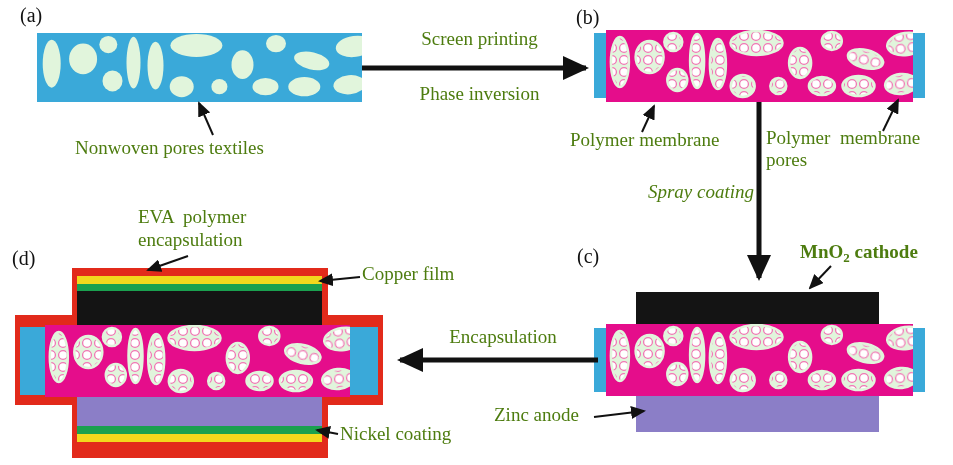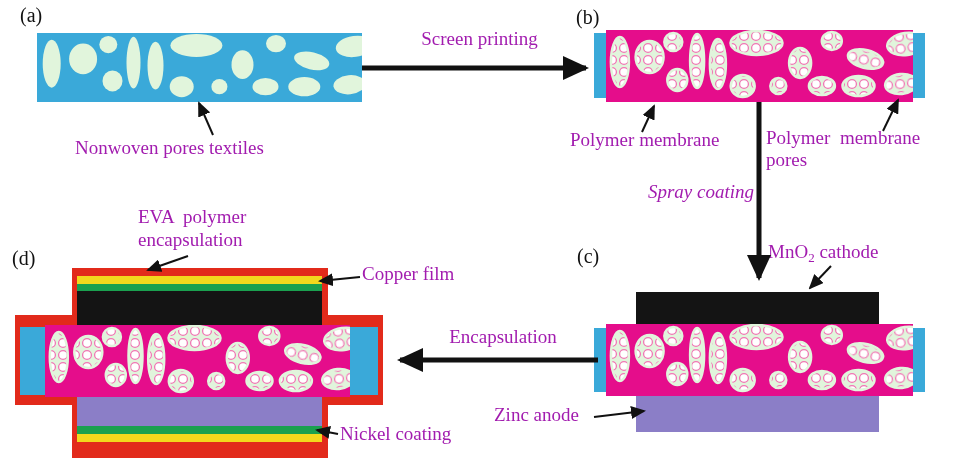--- a/index.html
+++ b/index.html
@@ -1,20 +1,20 @@
 <!DOCTYPE html>
 <html style="--cyan: #3aa9d9; --pale_green: #e1f5dc; --magenta: #e50d8b; --pore_ring: #f176b4; --red: #e22a1b; --purple: #8b7ec7; --yellow: #f2d81d; --green: #1aa04f; --layer_black: #141414; --arrow: #111111;"><head>
 <meta charset="utf-8">
 <style>
   html,body{margin:0;padding:0;background:#fff;}
   #stage{
     position:relative;width:953px;height:465px;background:#ffffff;
     font-family:"Liberation Serif","DejaVu Serif",serif;color:#111;overflow:hidden;
   }
-  .lbl{position:absolute;font-size:19px;line-height:22px;white-space:pre-wrap;color:#a21caf;}
+  .lbl{position:absolute;font-size:19px;line-height:22px;white-space:pre-wrap;color:#4d7c0f;}
   .panel-letter{position:absolute;font-size:20px;color:#111;}
   .layer{position:absolute;}
   .cyan-tab{background:var(--cyan);}
   .red{background:var(--red);}
   .yellow{background:var(--yellow);}
   .green{background:var(--green);}
   .black-layer{background:var(--layer_black);}
   .purple{background:var(--purple);}
   .cyanband{background:var(--cyan);}
   svg.fabric{position:absolute;display:block;}
@@ -42,20 +42,21 @@
       <ellipse cx="239.0" cy="11" rx="10" ry="9" fill="#e1f5dc"></ellipse>
       <ellipse cx="228.5" cy="56" rx="13" ry="9" fill="#e1f5dc"></ellipse>
       <ellipse cx="274.7" cy="29" rx="18" ry="9" fill="#e1f5dc" transform="rotate(14 274.7 29)"></ellipse>
       <ellipse cx="267.3" cy="56" rx="16" ry="10" fill="#e1f5dc"></ellipse>
       <ellipse cx="317.7" cy="14" rx="19" ry="11" fill="#e1f5dc" transform="rotate(-8 317.7 14)"></ellipse>
       <ellipse cx="312.4" cy="54" rx="16" ry="10" fill="#e1f5dc" transform="rotate(-6 312.4 54)"></ellipse>
     </svg>
   <div class="lbl" style="left:75px;top:137px;">Nonwoven pores textiles</div>
 
   <div class="lbl" style="left:372px;top:28px;width:215px;text-align:center;">Screen printing</div>
+  <div class="lbl" style="left:372px;top:83px;width:215px;text-align:center;">Phase inversion</div>
 
   <div class="panel-letter" style="left:576px;top:6px;">(b)</div>
   <div class="layer cyan-tab" style="left:594px;top:33px;width:16px;height:65px;"></div>
   <div class="layer cyan-tab" style="left:909px;top:33px;width:16px;height:65px;"></div>
   <svg class="fabric" style="left:606px;top:30px;width:307px;height:72px;" preserveAspectRatio="none" viewBox="0 0 307 72">
       <defs>
         <pattern id="pore0" width="12" height="12" patternUnits="userSpaceOnUse">
           <rect width="12" height="12" fill="#e1f5dc"></rect>
           <circle cx="6" cy="6" r="4.4" fill="#ffffff" stroke="#f176b4" stroke-width="1.3"></circle>
         </pattern>
@@ -107,21 +108,21 @@
       <ellipse cx="172.3" cy="56" rx="8" ry="8" fill="url(#pore1)" stroke="#e1f5dc" stroke-width="2.5"></ellipse>
       <ellipse cx="194.1" cy="33" rx="11" ry="15" fill="url(#pore1)" stroke="#e1f5dc" stroke-width="2.5"></ellipse>
       <ellipse cx="225.8" cy="11" rx="10" ry="9" fill="url(#pore1)" stroke="#e1f5dc" stroke-width="2.5"></ellipse>
       <ellipse cx="215.9" cy="56" rx="13" ry="9" fill="url(#pore1)" stroke="#e1f5dc" stroke-width="2.5"></ellipse>
       <ellipse cx="259.5" cy="29" rx="18" ry="9" fill="url(#pore1)" stroke="#e1f5dc" stroke-width="2.5" transform="rotate(14 259.5 29)"></ellipse>
       <ellipse cx="252.5" cy="56" rx="16" ry="10" fill="url(#pore1)" stroke="#e1f5dc" stroke-width="2.5"></ellipse>
       <ellipse cx="300.1" cy="14" rx="19" ry="11" fill="url(#pore1)" stroke="#e1f5dc" stroke-width="2.5" transform="rotate(-8 300.1 14)"></ellipse>
       <ellipse cx="295.1" cy="54" rx="16" ry="10" fill="url(#pore1)" stroke="#e1f5dc" stroke-width="2.5" transform="rotate(-6 295.1 54)"></ellipse>
     </svg>
   <div class="layer purple" style="left:636px;top:396px;width:243px;height:36px;"></div>
-  <div class="lbl" style="left:768px;top:241px;"><span>MnO</span><sub class="chem">2</sub><span> cathode</span></div>
+  <div class="lbl" style="left:800px;top:241px;font-weight:bold;"><span>MnO</span><sub class="chem">2</sub><span> cathode</span></div>
   <div class="lbl" style="left:494px;top:404px;">Zinc anode</div>
 
   <div class="lbl" style="left:408px;top:326px;width:190px;text-align:center;">Encapsulation</div>
 
   <div class="panel-letter" style="left:12px;top:247px;">(d)</div>
   <div class="layer red" style="left:72px;top:268px;width:256px;height:190px;"></div>
   <div class="layer red" style="left:15px;top:315px;width:368px;height:90px;"></div>
   <div class="layer cyanband" style="left:20px;top:327px;width:358px;height:68px;"></div>
   <svg class="fabric" style="left:45px;top:325px;width:305px;height:72px;" preserveAspectRatio="none" viewBox="0 0 305 72">
       <defs>

